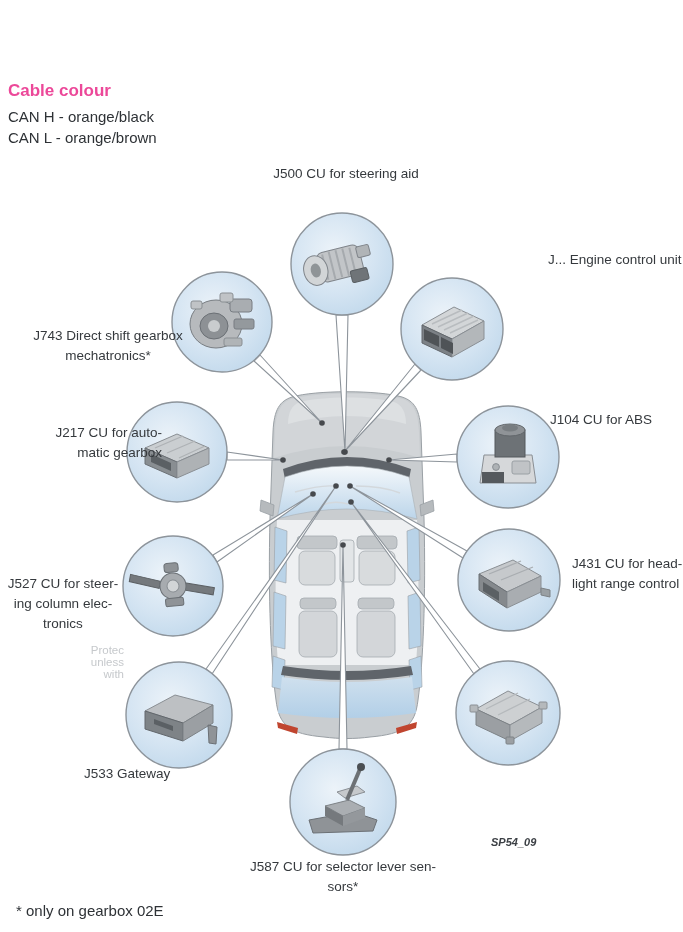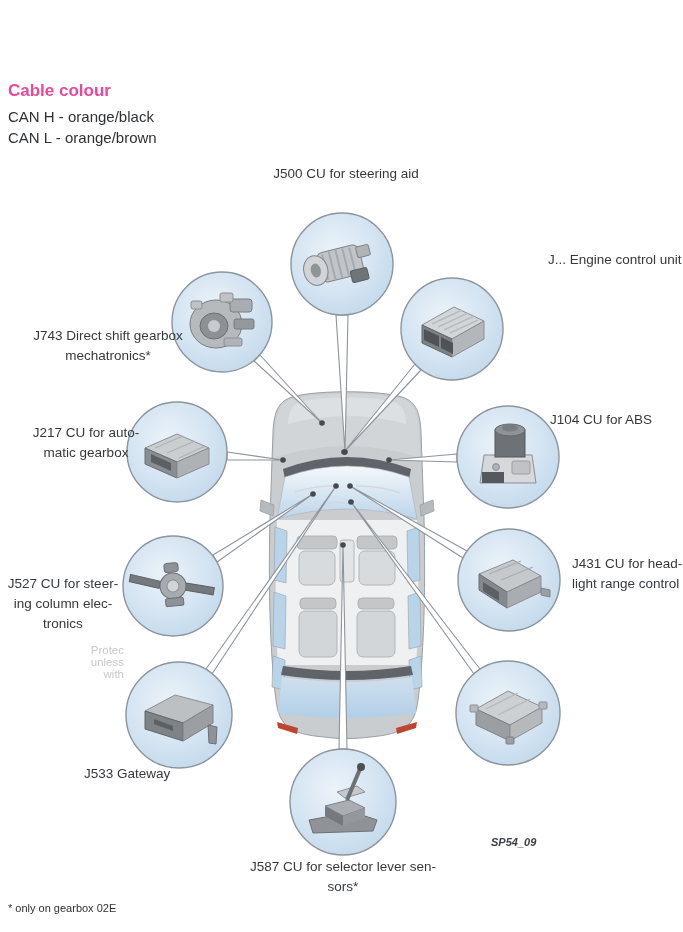--- a/index.html
+++ b/index.html
@@ -245,33 +245,33 @@
         <line x1="4" y1="-4" x2="17" y2="-35" stroke="#6d7175" stroke-width="4"></line>
         <circle cx="18" cy="-37" r="4" fill="#4b4f53"></circle>
       </g>
     </g>
   </svg>
 
   <div class="abs node-label center" style="left:256px;top:164px;width:180px;">J500 CU for steering aid</div>
   <div class="abs node-label center" style="left:20px;top:281px;width:176px;margin-top:45px;">J743 Direct shift gearbox
 mechatronics*</div>
   <div class="abs node-label" style="left:548px;top:250px;width:165px;">J... Engine control unit</div>
-  <div class="abs node-label center" style="left:10px;top:423px;width:152px;">J217 CU for auto-
+  <div class="abs node-label center" style="left:10px;top:423px;width:152px;text-align:right;">J217 CU for auto-
 matic gearbox</div>
   <div class="abs node-label" style="left:550px;top:410px;width:106px;">J104 CU for ABS</div>
   <div class="abs node-label center" style="left:2px;top:574px;width:122px;">J527 CU for steer-
 ing column elec-
 tronics</div>
   <div class="abs node-label" style="left:572px;top:554px;width:111px;">J431 CU for head-
 light range control</div>
   <div class="abs node-label" style="left:84px;top:764px;width:130px;">J533 Gateway</div>
   <div class="abs node-label center" style="left:235px;top:857px;width:216px;">J587 CU for selector lever sen-
 sors*</div>
 
   <div class="abs figure-code" style="left:484px;top:836px;">SP54_09</div>
 
   <div class="abs watermark right" style="left:58px;top:628px;width:66px;">Protec
 unless
 with</div>
 
-  <div class="abs body-text" style="left:8px;top:902px;font-size:11px;">* only on gearbox 02E</div>
+  <div class="abs body-text" style="left:16px;top:902px;font-size:15px;">* only on gearbox 02E</div>
 
 </div>
 
 </body></html>

